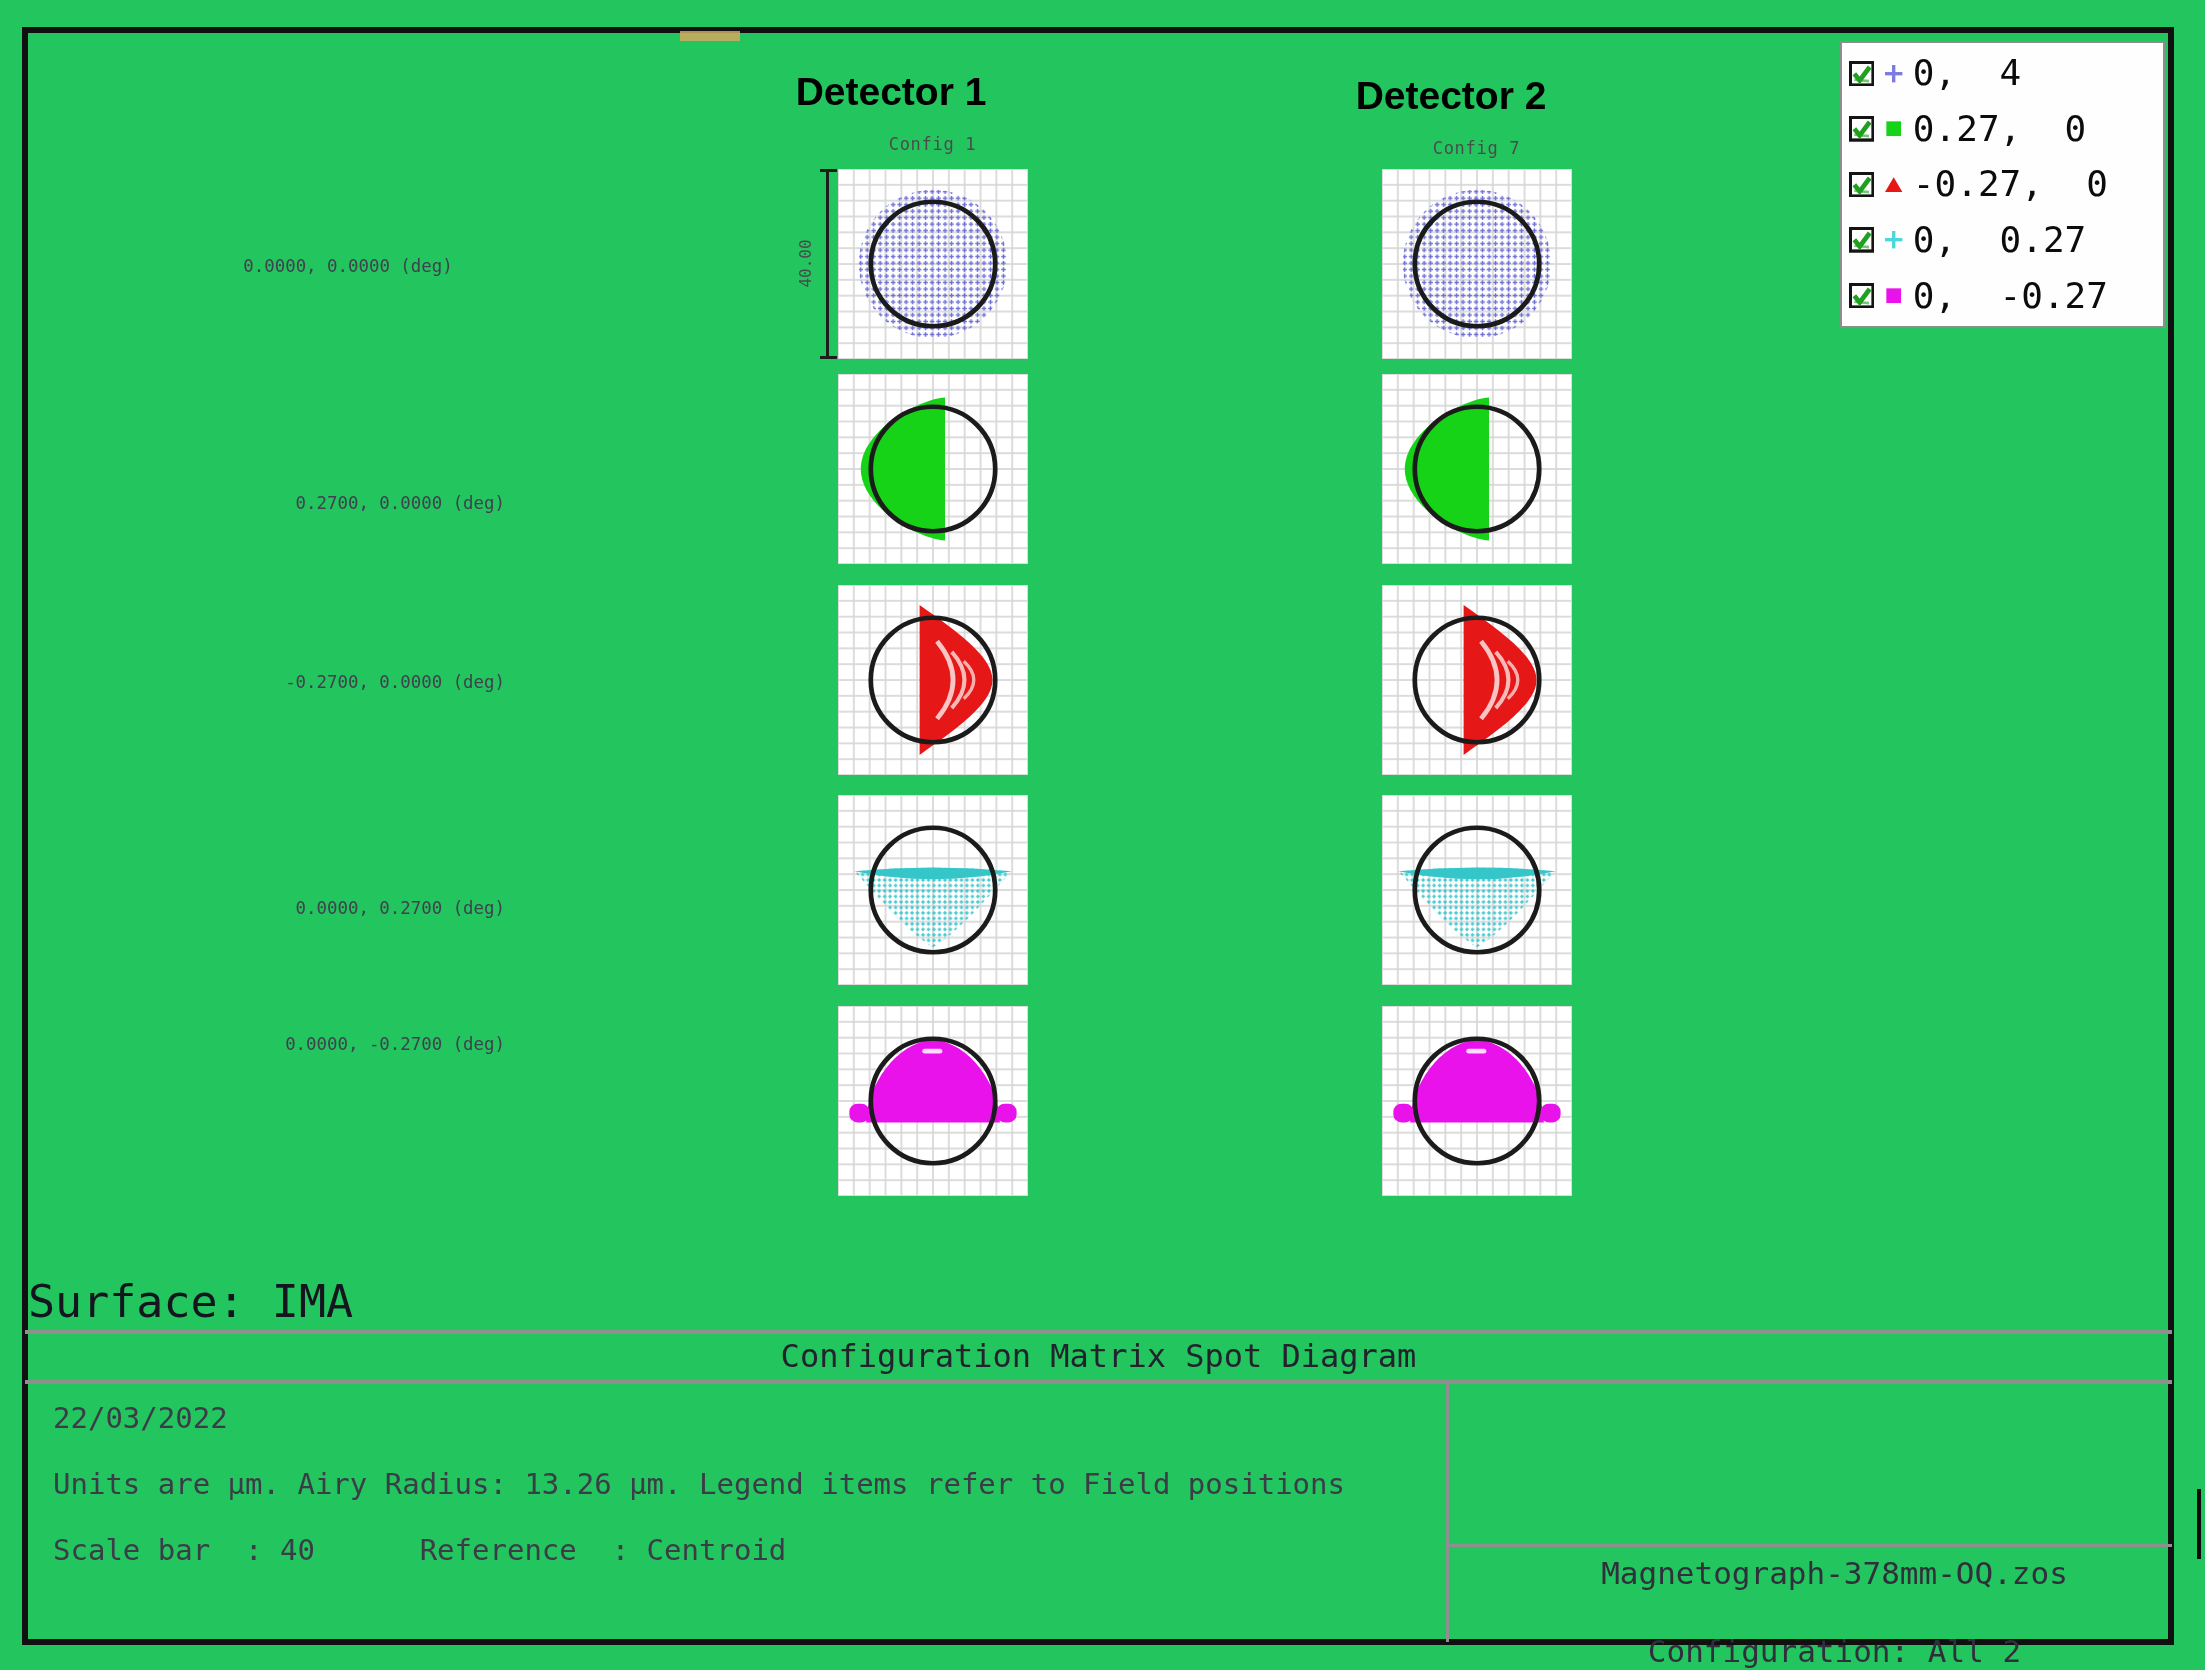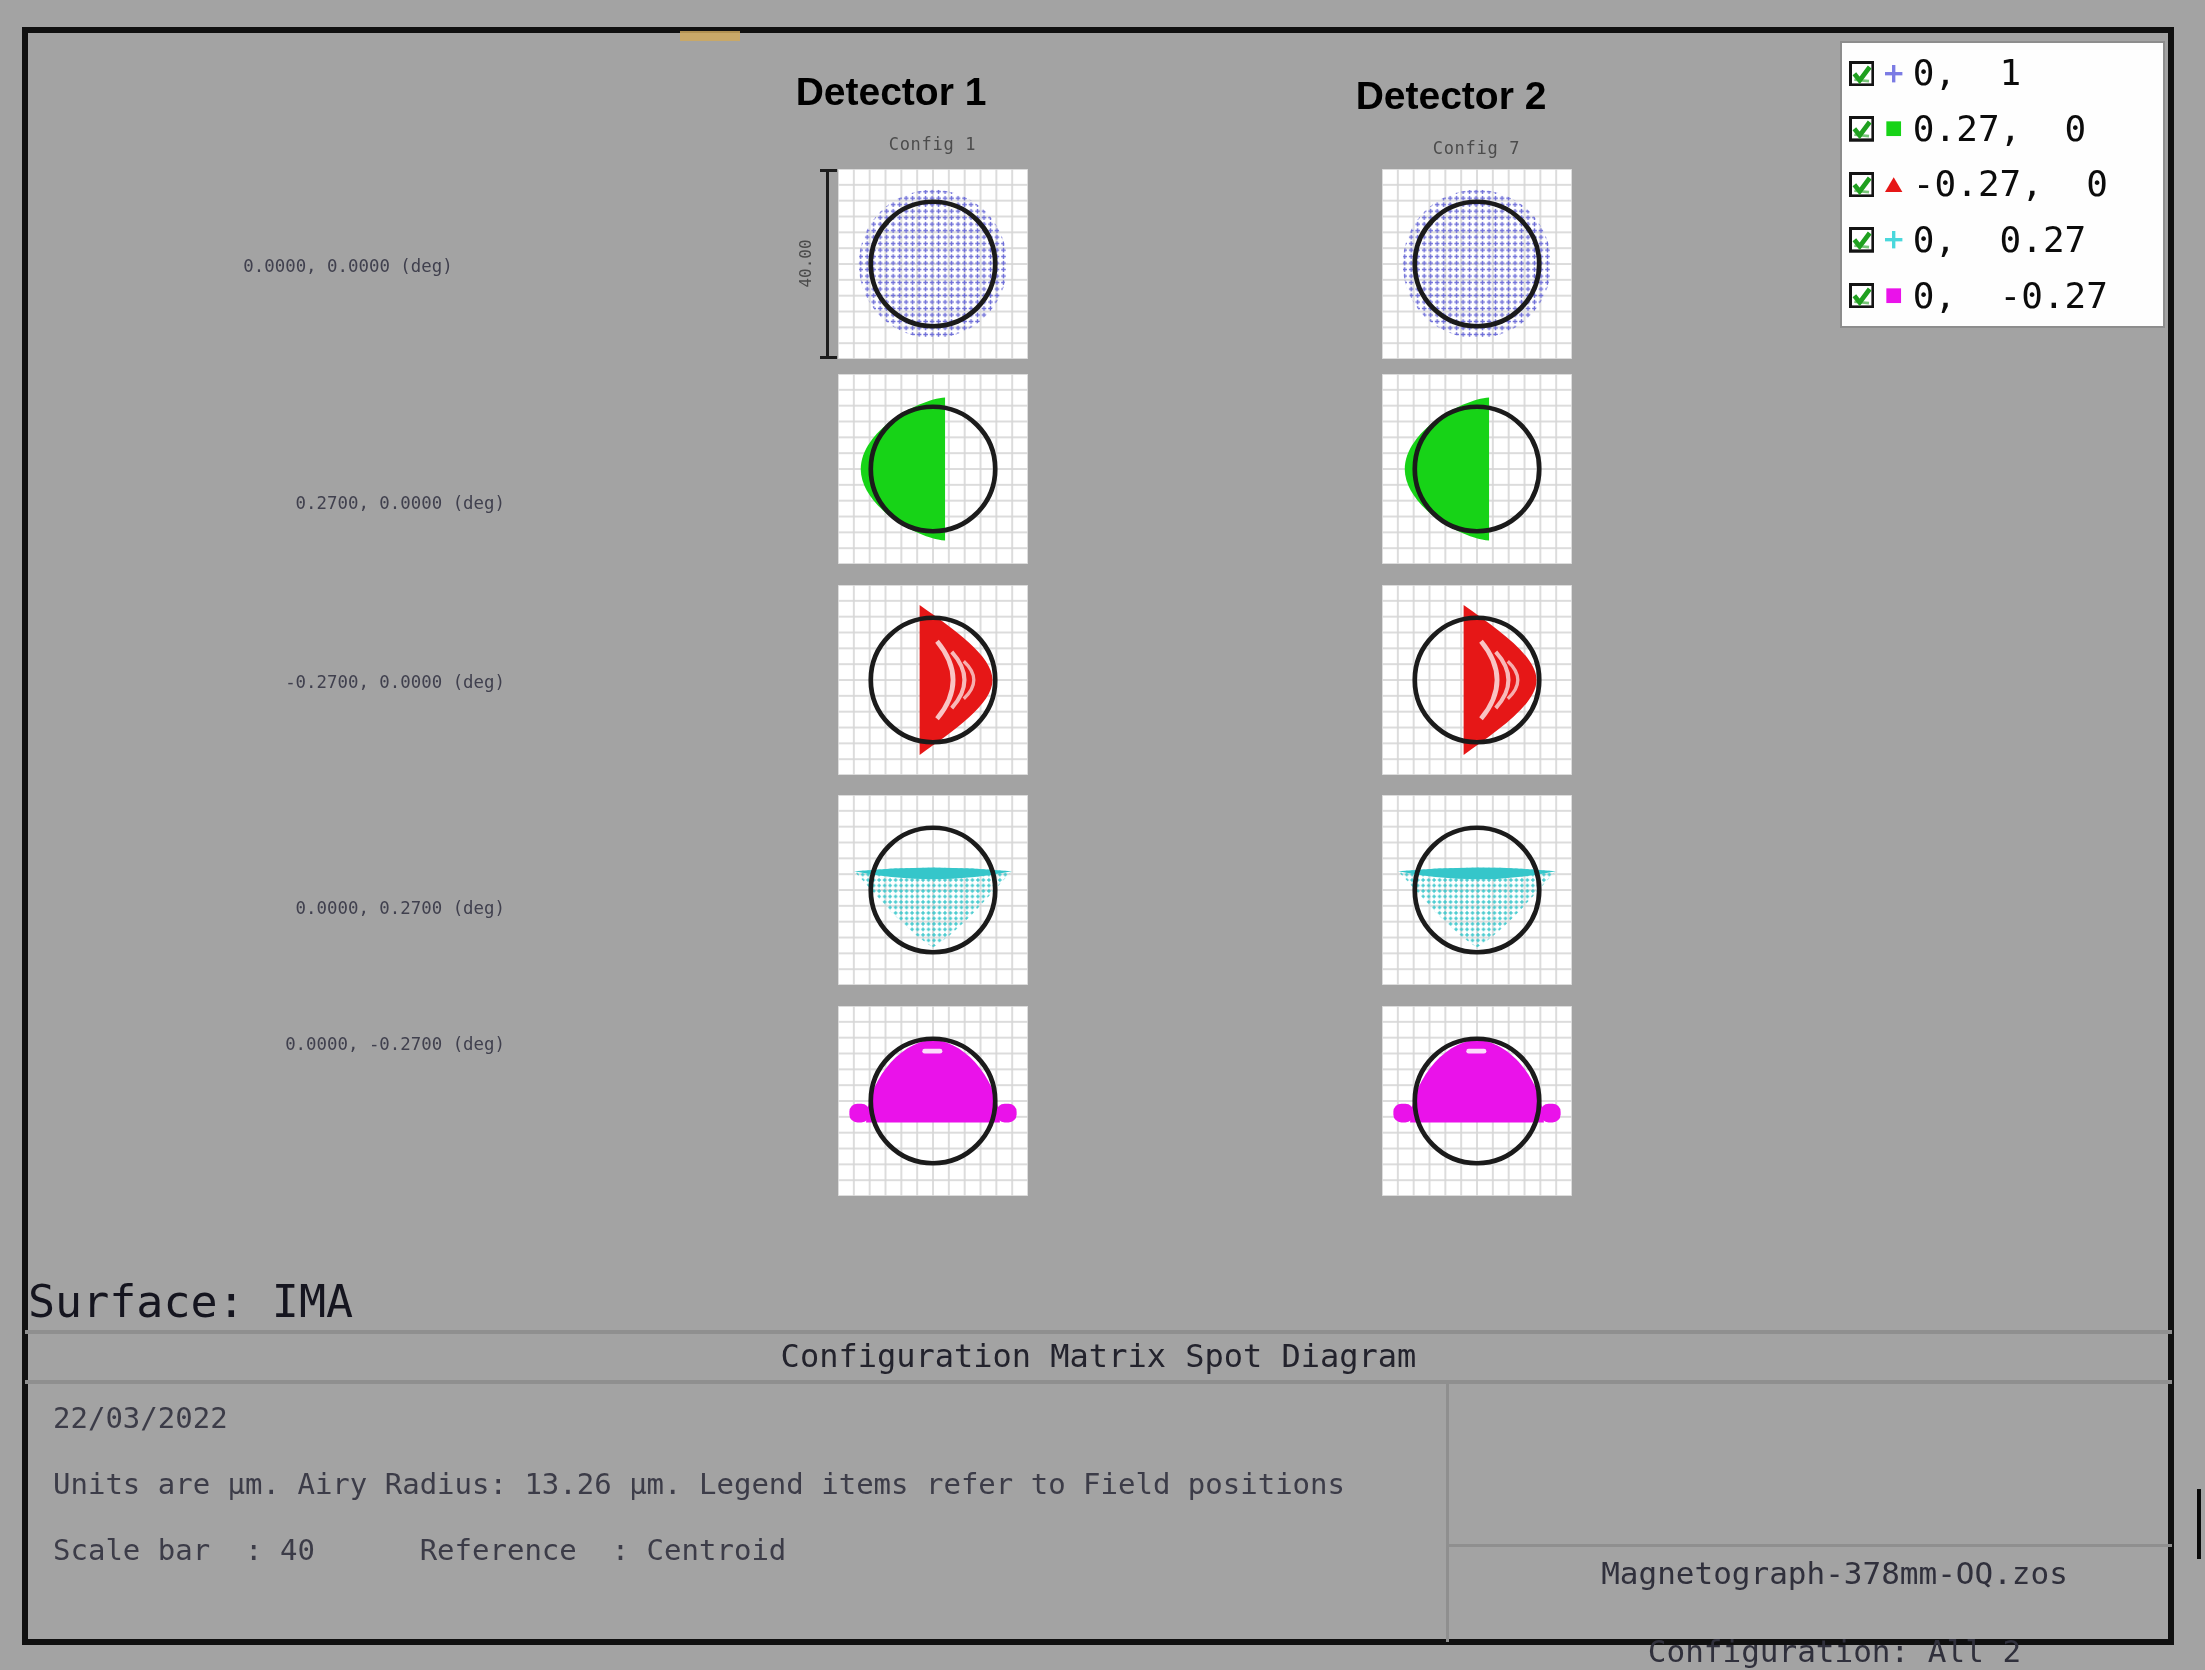--- a/index.html
+++ b/index.html
@@ -1,16 +1,16 @@
 <!DOCTYPE html>
 <html style="font-size:10.7px"><head>
 <meta charset="utf-8">
 <style>
   html,body{margin:0;padding:0;background:#ffffff;}
-  .shot{position:relative;width:2205px;height:1670px;background:#a3a3a3;overflow:hidden;
+  .shot{position:relative;width:2205px;height:1670px;background:#22c55e;overflow:hidden;
         font-family:"DejaVu Sans Mono", monospace;color:#1c1c26;}
   .abs{position:absolute;}
   .outer-border{left:22px;top:27px;width:2152px;height:1618px;border:6px solid #101010;box-sizing:border-box;}
   .yellow-artifact{left:680px;top:31px;width:60px;height:10px;background:#cfa95e;opacity:.85;}
   .det-title{font-family:"Liberation Sans", sans-serif;font-weight:bold;font-size:39px;color:#000;
              width:348px;text-align:center;}
   .cfg-label{font-size:17px;color:#4c4c4c;width:201px;text-align:center;letter-spacing:0.7px;}
   .field-label{font-size:17.4px;color:#40404e;width:314px;text-align:right;white-space:pre;}
   .spot-cell{position:absolute;width:190px;height:190px;}
   .scalebar-line{left:826px;top:169px;width:3.3px;height:190px;background:#1d1d1d;}
@@ -190,21 +190,21 @@
     <div class="legend-row">
       <span class="chk"><svg viewBox="0 0 38 38" width="25.4" height="25.4">
             <rect x="2" y="2" width="34" height="34" fill="#ffffff" stroke="#141414" stroke-width="5"></rect>
             <path d="M8,19 L16,29 L31,9" fill="none" stroke="#1fa01f" stroke-width="7"></path>
             <path d="M8,28 L30,30" stroke="#1fa01f" stroke-width="4" opacity="0.6"></path>
           </svg></span>
       <span class="mk"><svg viewBox="0 0 32 32" width="21.4" height="21.4">
             <rect x="3" y="13.5" width="26" height="5" fill="#7b7be4"></rect>
             <rect x="13.5" y="3" width="5" height="26" fill="#7b7be4"></rect>
           </svg></span>
-      <span class="legend-text">0,  1</span>
+      <span class="legend-text">0,  4</span>
     </div>
     <div class="legend-row">
       <span class="chk"><svg viewBox="0 0 38 38" width="25.4" height="25.4">
             <rect x="2" y="2" width="34" height="34" fill="#ffffff" stroke="#141414" stroke-width="5"></rect>
             <path d="M8,19 L16,29 L31,9" fill="none" stroke="#1fa01f" stroke-width="7"></path>
             <path d="M8,28 L30,30" stroke="#1fa01f" stroke-width="4" opacity="0.6"></path>
           </svg></span>
       <span class="mk"><svg viewBox="0 0 32 32" width="21.4" height="21.4">
             <rect x="5" y="5" width="22" height="22" fill="#17d317"></rect>
           </svg></span>

